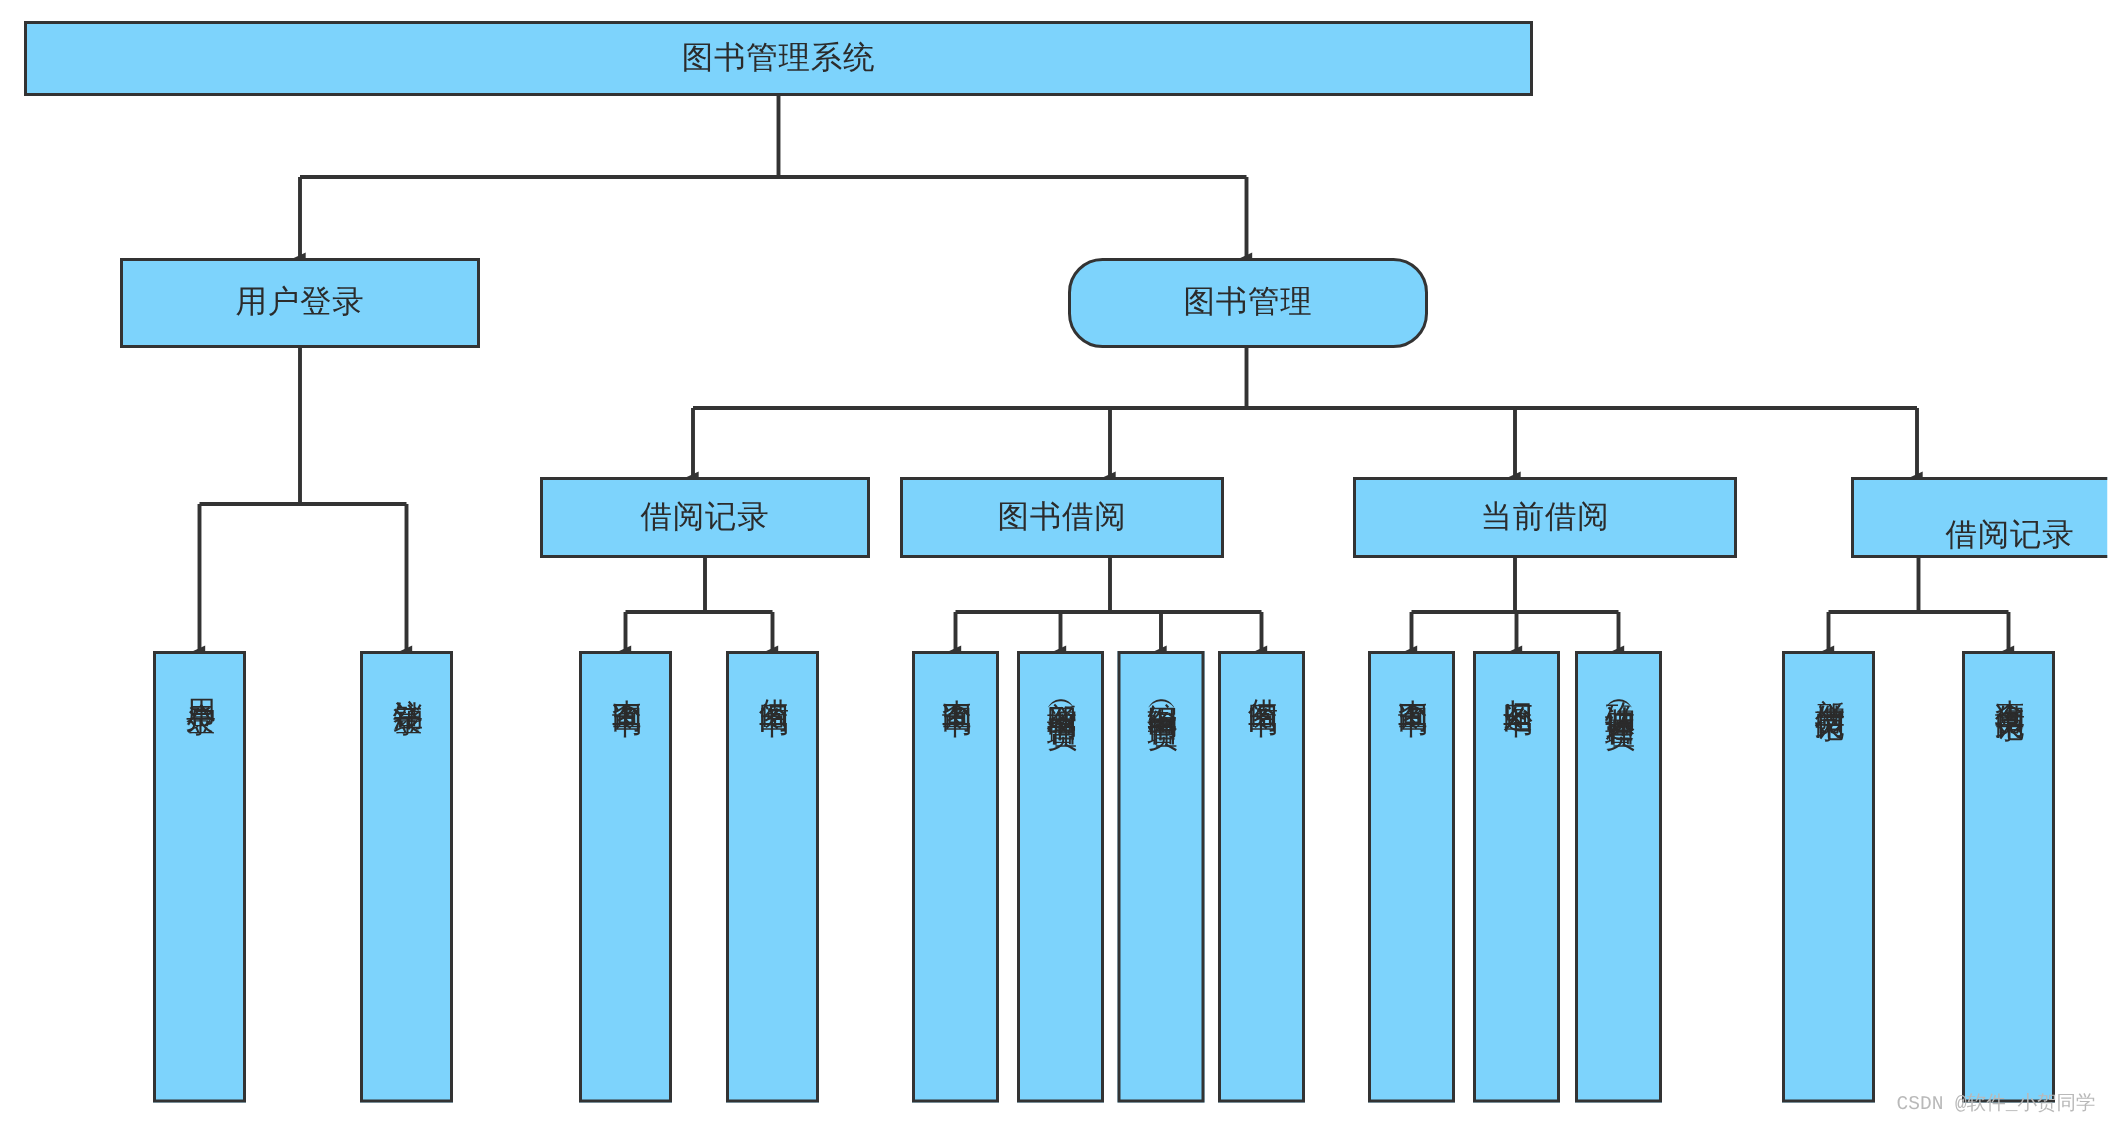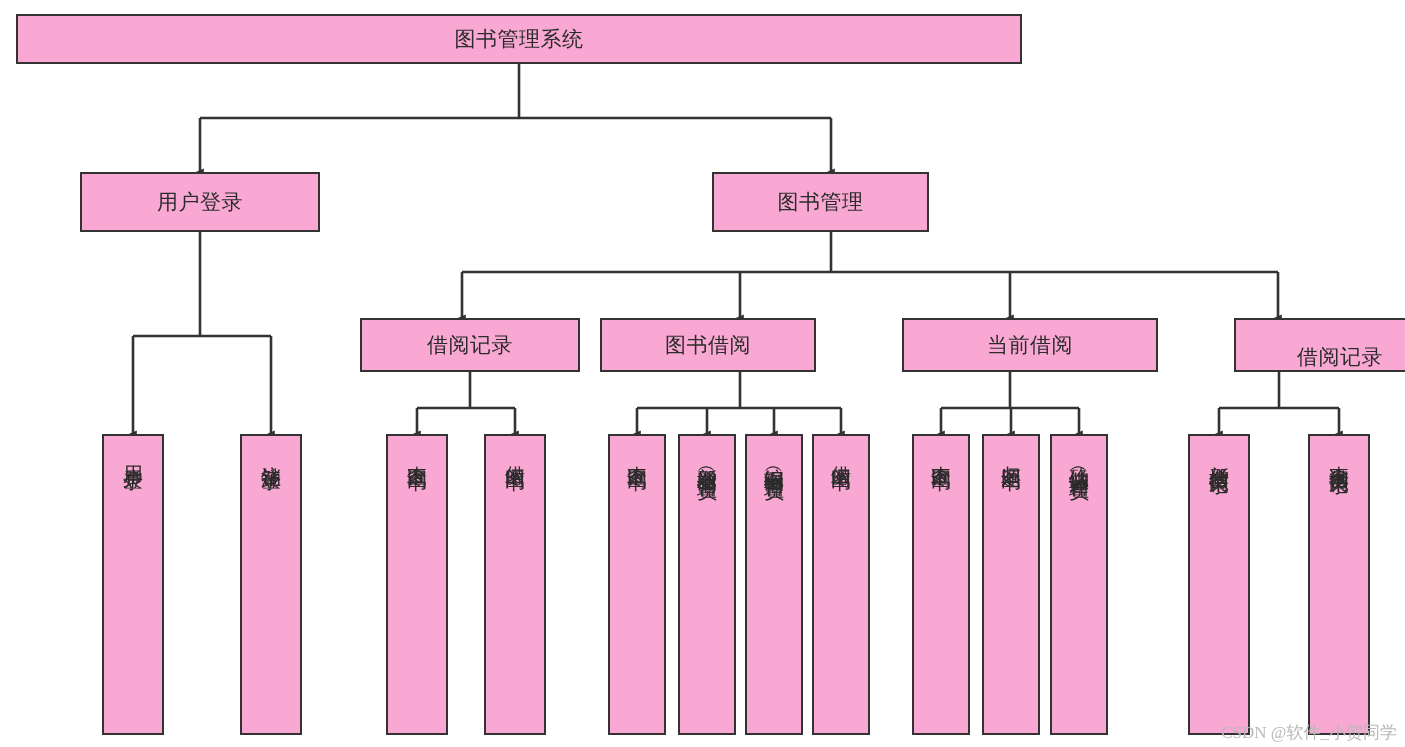--- a/index.html
+++ b/index.html
@@ -21,21 +21,21 @@
   #edge-layer {
     position: absolute;
     left: 0;
     top: 0;
     width: 1405px;
     height: 747px;
   }
   .node {
     position: absolute;
     box-sizing: border-box;
-    background: #f9a8d4;
+    background: #7dd3fc;
     border: 2px solid #333333;
     display: flex;
     align-items: center;
     justify-content: center;
     z-index: 2;
   }
   .node-label {
     color: #2b2b2b;
     font-size: 21px;
     line-height: 1.22;
@@ -57,25 +57,25 @@
     letter-spacing: 2px;
     white-space: nowrap;
   }
   .node-leaf.leaf-tall .node-label {
     padding-top: 2px;
   }
   .watermark {
     position: absolute;
     right: 8px;
     bottom: 3px;
-    font-size: 17px;
+    font-size: 13px;
     color: #b9b9b9;
     white-space: nowrap;
     z-index: 5;
-    font-family: Liberation Serif, serif;
+    font-family: Liberation Mono, monospace;
   }
 </style>
 </head>
 <body>
 
 <div id="diagram-root">
 
   <svg id="edge-layer" viewBox="0 0 1405 747" xmlns="http://www.w3.org/2000/svg" aria-hidden="true">
     <defs>
       <marker id="arrowhead" markerWidth="9" markerHeight="9" refX="4.2" refY="4.4" orient="auto" markerUnits="userSpaceOnUse">
@@ -119,21 +119,21 @@
       </g>
   </svg>
 
   <div id="nodes-layer">
       <div class="node" style="left: 16px; top: 14px; width: 1006px; height: 50px;">
         <span class="node-label">图书管理系统</span>
       </div>
       <div class="node" style="left: 80px; top: 172px; width: 240px; height: 60px;">
         <span class="node-label">用户登录</span>
       </div>
-      <div class="node" style="left: 712px; top: 172px; width: 217px; height: 60px;">
+      <div class="node" style="left: 712px; top: 172px; width: 240px; height: 60px; border-radius: 23px;">
         <span class="node-label">图书管理</span>
       </div>
       <div class="node" style="left: 360px; top: 318px; width: 220px; height: 54px;">
         <span class="node-label">借阅记录</span>
       </div>
       <div class="node" style="left: 600px; top: 318px; width: 216px; height: 54px;">
         <span class="node-label">图书借阅</span>
       </div>
       <div class="node" style="left: 902px; top: 318px; width: 256px; height: 54px;">
         <span class="node-label">当前借阅</span>

